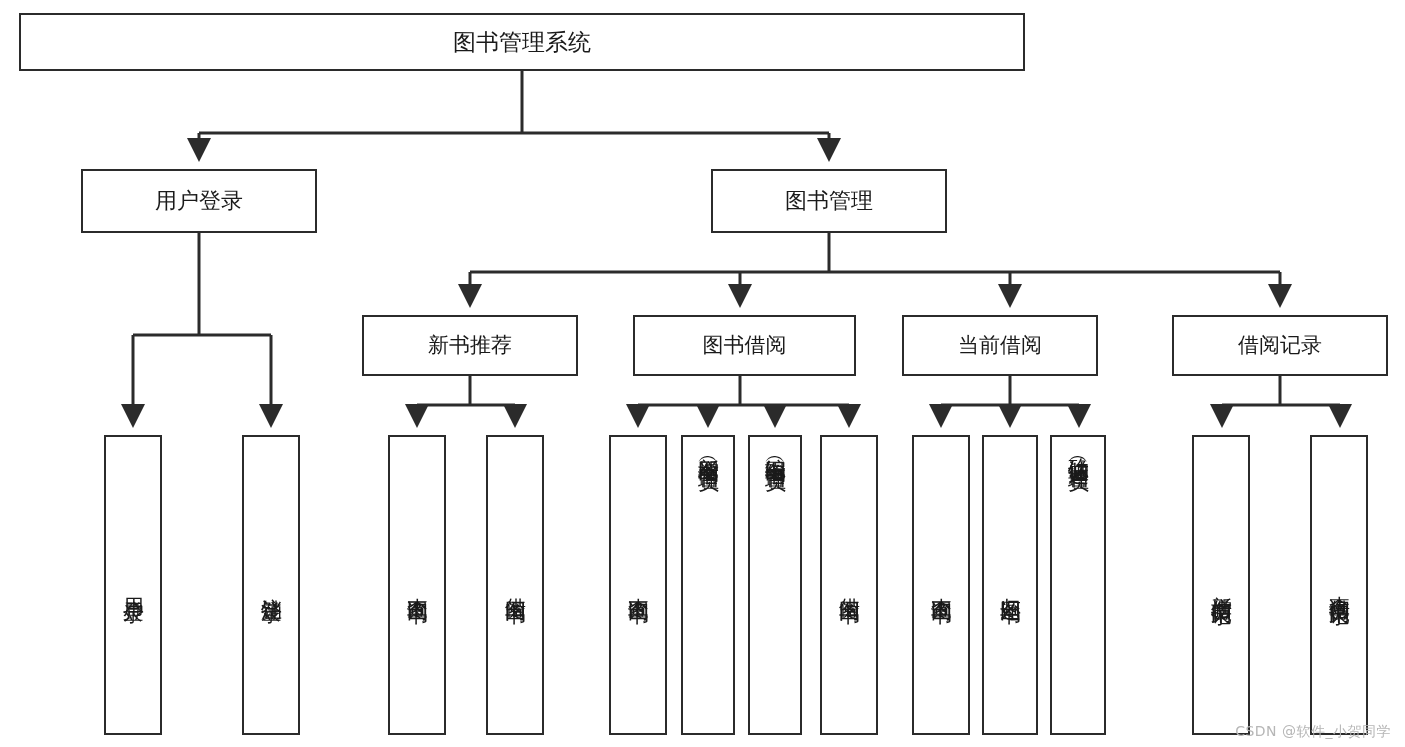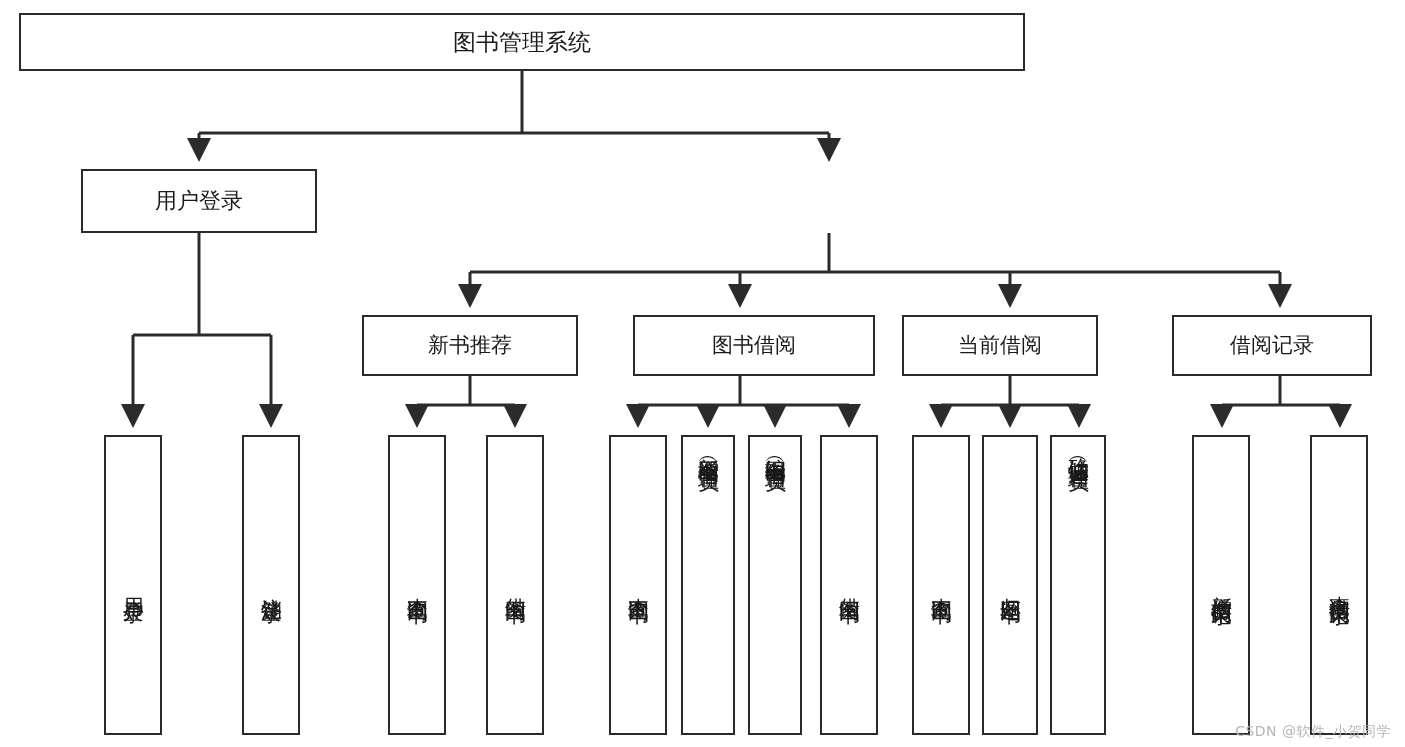--- a/index.html
+++ b/index.html
@@ -46,23 +46,23 @@
   #n-root .lbl { font-size: 23px; }
   
   .lvl2 { height: 64px; }
   .lvl2 .lbl { font-size: 22px; }
   #n-login  { left: 81px;  top: 169px; width: 236px; }
   #n-bookmg { left: 711px; top: 169px; width: 236px; }
   
   .lvl3 { height: 61px; }
   .lvl3 .lbl { font-size: 21px; }
   #n-newbook { left: 362px;  top: 315px; width: 216px; }
-  #n-borrow  { left: 633px;  top: 315px; width: 242px; }
+  #n-borrow  { left: 633px;  top: 315px; width: 223px; }
   #n-current { left: 902px;  top: 315px; width: 196px; }
-  #n-record  { left: 1172px; top: 315px; width: 200px; }
+  #n-record  { left: 1172px; top: 315px; width: 216px; }
   
   .leaf {
     top: 435px;
     height: 300px;
     align-items: flex-start;
     padding-top: 4px;
   }
   .leaf .lbl {
     writing-mode: vertical-rl;
     text-orientation: upright;
@@ -138,20 +138,23 @@
     </g>
   </svg>
 
   <div class="node" id="n-root">
     <span class="lbl">图书管理系统</span>
   </div>
 
   <div class="node lvl2" id="n-login">
     <span class="lbl">用户登录</span>
   </div>
+  <div class="node lvl2" id="n-bookmg">
+    <span class="lbl">图书管理</span>
+  </div>
 
   <div class="node lvl3" id="n-newbook">
     <span class="lbl">新书推荐</span>
   </div>
   <div class="node lvl3" id="n-borrow">
     <span class="lbl">图书借阅</span>
   </div>
   <div class="node lvl3" id="n-current">
     <span class="lbl">当前借阅</span>
   </div>

